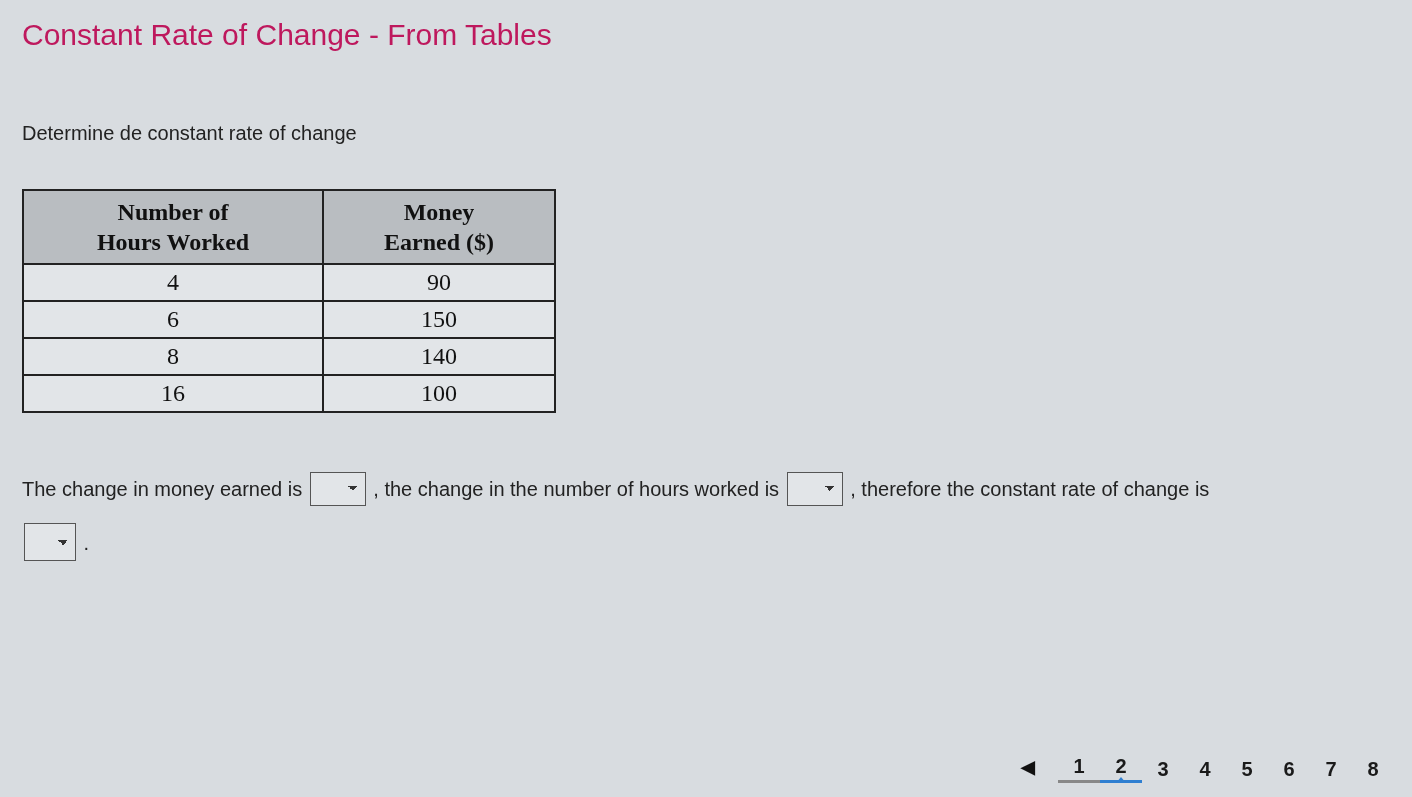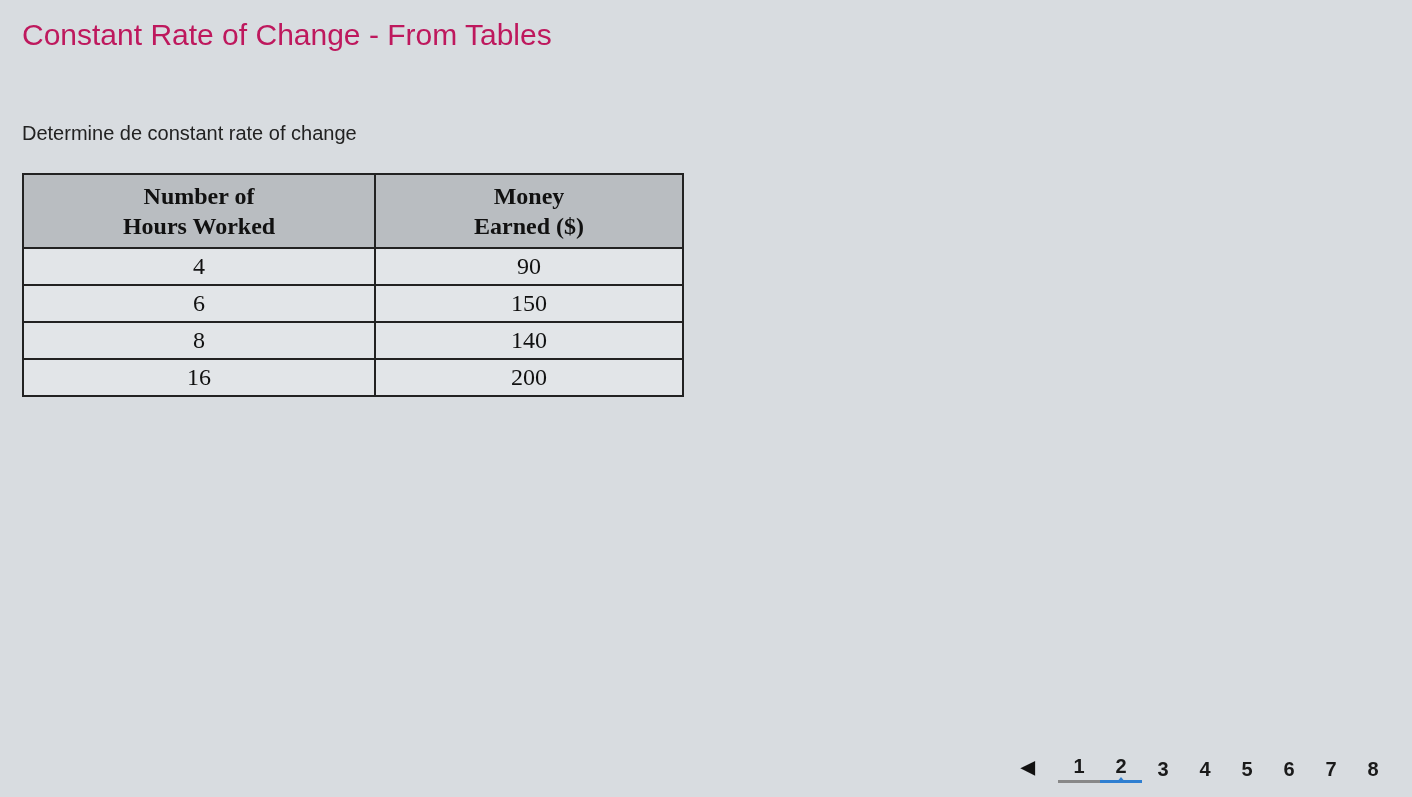--- a/index.html
+++ b/index.html
@@ -19,42 +19,42 @@
   }
   .title {
     font-size: 30px;
     font-weight: 400;
     color: #be185d;
     margin-bottom: 70px;
   }
   .prompt {
     font-size: 20px;
     color: #222;
-    margin-bottom: 28px;
+    margin-bottom: 44px;
   }
   table.data {
     border-collapse: collapse;
     background: #e6e9ec;
     margin-bottom: 48px;
   }
   table.data th, table.data td {
     border: 2px solid #222;
     text-align: center;
     font-family: "Times New Roman", Times, serif;
     color: #111;
   }
   table.data th {
     background: #b9bdc1;
     font-weight: bold;
     font-size: 24px;
     padding: 6px 10px;
     line-height: 1.25;
   }
-  table.data th.col1 { width: 352px; }
-  table.data th.col2 { width: 308px; }
+  table.data th.col1 { width: 300px; }
+  table.data th.col2 { width: 232px; }
   table.data td {
     font-size: 24px;
     padding: 4px 0;
     background: #e2e5e8;
   }
   .sentence {
     font-size: 20px;
     color: #222;
     line-height: 2.6;
     max-width: 1380px;
@@ -150,25 +150,35 @@
       <tr>
         <td>6</td>
         <td>150</td>
       </tr>
       <tr>
         <td>8</td>
         <td>140</td>
       </tr>
       <tr>
         <td>16</td>
-        <td>200</td>
+        <td>100</td>
       </tr>
     </tbody>
   </table>
 
+  <div class="sentence">
+    <span class="seg">The change in money earned is </span>
+    <select class="blank wide"></select>
+    <span class="seg">, the change in the number of hours worked is </span>
+    <select class="blank wide"></select>
+    <span class="seg">, therefore the constant rate of change is </span>
+    <br>
+    <select class="blank small"></select>
+    <span class="seg">.</span>
+  </div>
 </div>
 
 <div class="pager">
   <div class="arrow">
     <span>◀</span>
   </div>
   <div class="pg visited">1</div>
   <div class="pg current">2</div>
   <div class="pg">3</div>
   <div class="pg">4</div>

